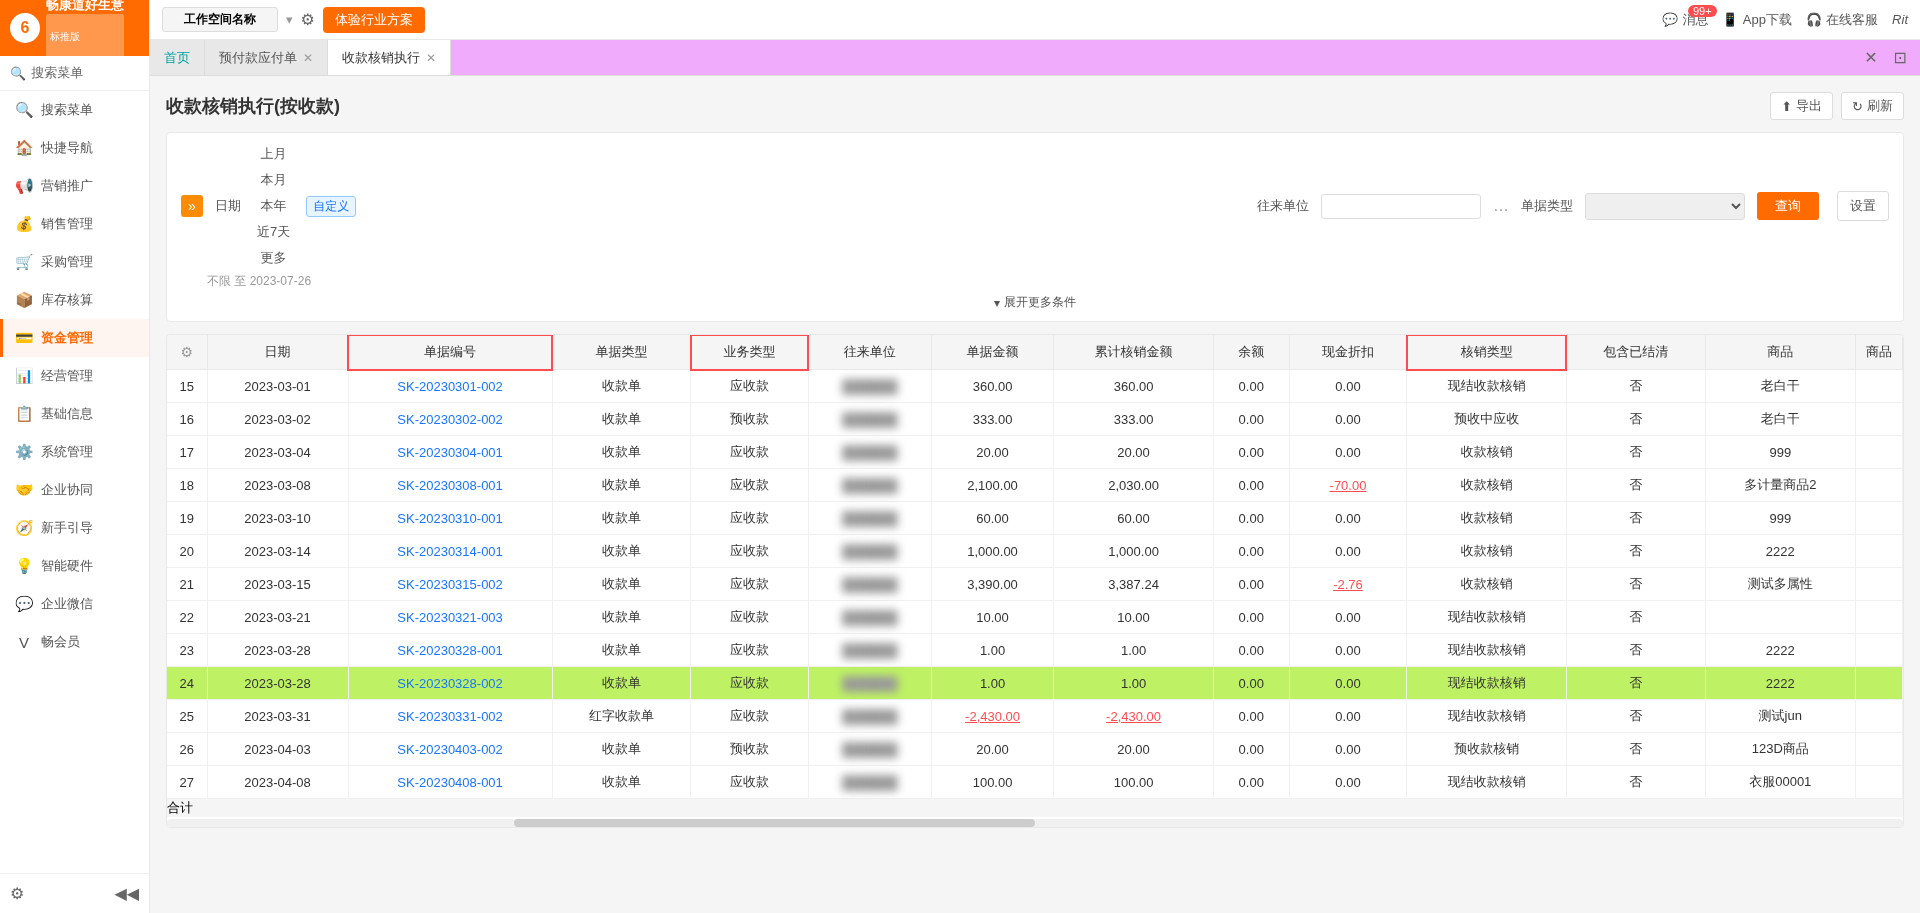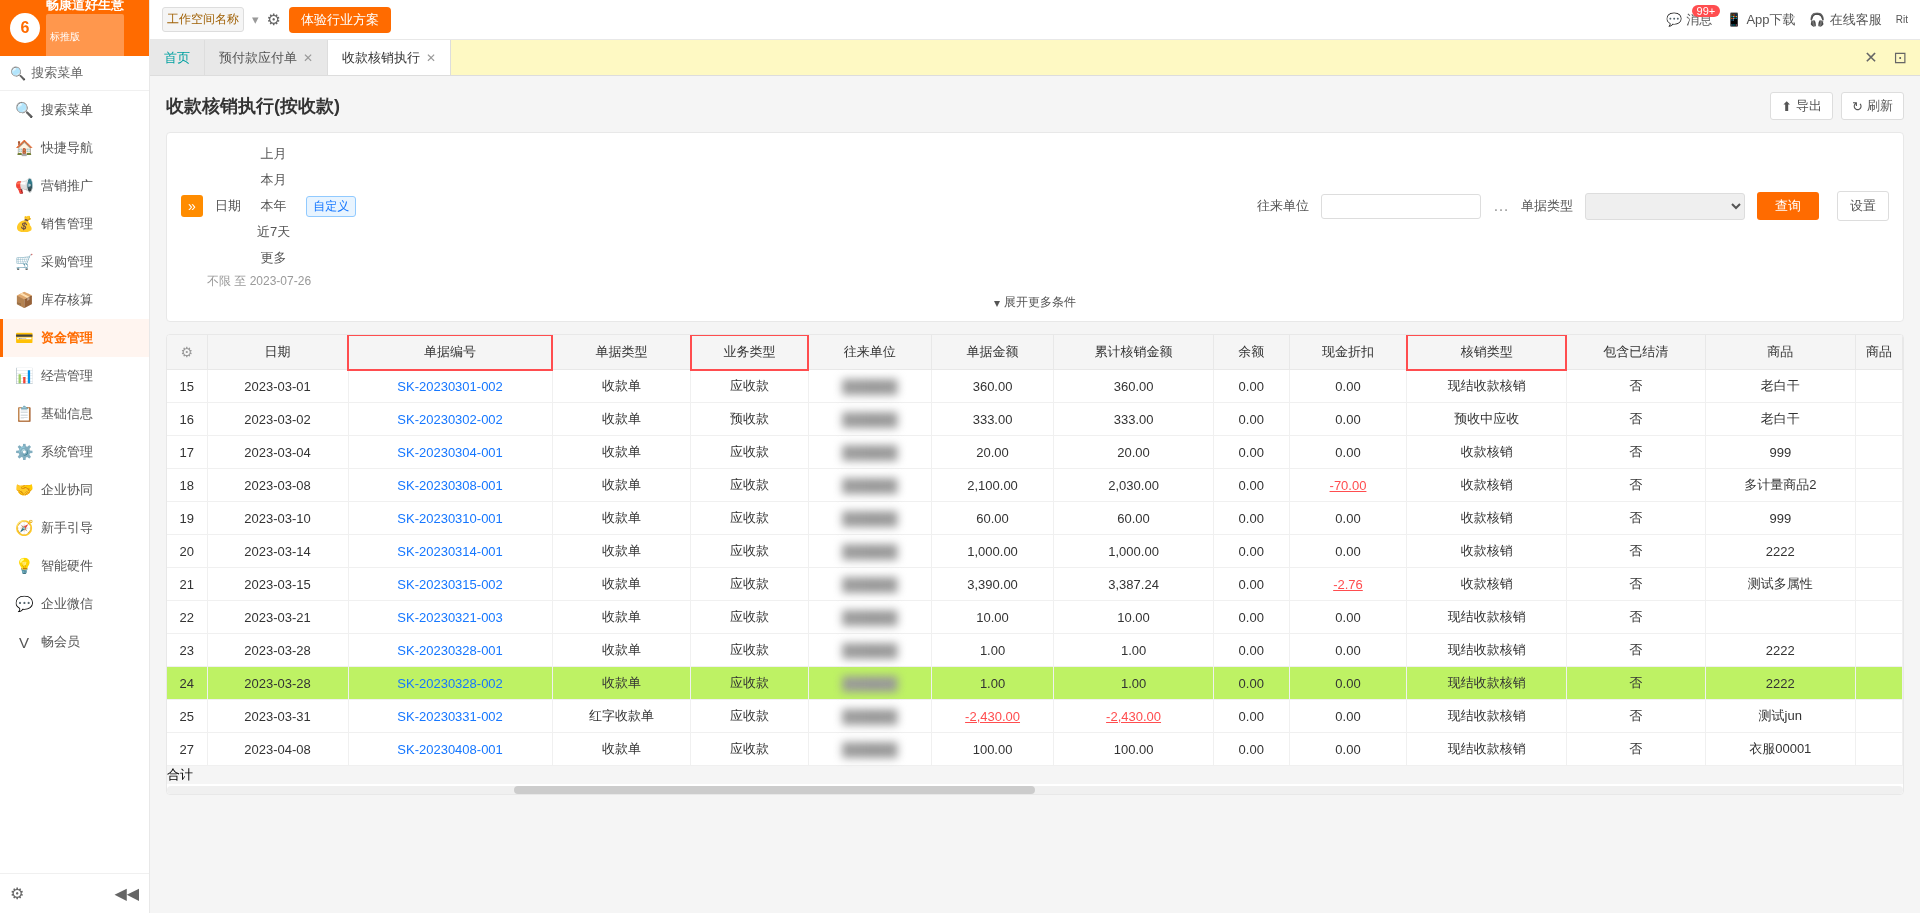--- a/index.html
+++ b/index.html
@@ -16,32 +16,32 @@
     .sidebar-item.active { background: #fff5f0; color: #ff6b00; border-left-color: #ff6b00; font-weight: bold; }
     .sidebar-item-icon { width: 18px; text-align: center; font-size: 15px; }
     .sidebar-bottom { padding: 10px; border-top: 1px solid #f0f0f0; display: flex; align-items: center; justify-content: space-between; }
 
     
     .main { flex: 1; display: flex; flex-direction: column; overflow: hidden; }
 
     
     .topbar { background: #fff; border-bottom: 1px solid #e8e8e8; height: 40px; display: flex; align-items: center; padding: 0 12px; gap: 10px; }
     .topbar-workspace { flex: 1; display: flex; align-items: center; gap: 8px; }
-    .topbar-workspace-name { background: #f5f5f5; border: 1px solid #ddd; border-radius: 3px; padding: 3px 4px; font-size: 12px; color: #a16207; }
+    .topbar-workspace-name { background: #f5f5f5; border: 1px solid #ddd; border-radius: 3px; padding: 3px 21px; font-size: 12px; color: #000000; font-weight: bold; }
     .topbar-gear { color: #666; cursor: pointer; font-size: 16px; }
     .topbar-solution { background: #ff6b00; color: #fff; border: none; border-radius: 4px; padding: 4px 12px; cursor: pointer; font-size: 13px; }
     .topbar-right { display: flex; align-items: center; gap: 14px; }
     .topbar-notif { display: flex; align-items: center; gap: 4px; color: #555; font-size: 13px; cursor: pointer; position: relative; }
     .notif-badge { background: #ff4d4f; color: #fff; border-radius: 10px; padding: 0 5px; font-size: 11px; position: absolute; top: -6px; right: -8px; }
     .topbar-app { display: flex; align-items: center; gap: 4px; color: #555; font-size: 13px; cursor: pointer; }
     .topbar-service { display: flex; align-items: center; gap: 4px; color: #555; font-size: 13px; cursor: pointer; }
-    .topbar-user { color: #555; font-size: 10px; cursor: pointer; }
-
-    
-    .tabbar { background: #fef9c3; display: flex; align-items: center; border-bottom: 1px solid #ddd; height: 36px; }
+    .topbar-user { color: #555; font-size: 13px; cursor: pointer; font-style: italic; }
+
+    
+    .tabbar { background: #f0abfc; display: flex; align-items: center; border-bottom: 1px solid #ddd; height: 36px; }
     .tab { display: flex; align-items: center; gap: 6px; padding: 0 14px; height: 100%; cursor: pointer; border-right: 1px solid #ddd; font-size: 13px; color: #555; background: #e8e8e8; }
     .tab.active { background: #fff; color: #333; font-weight: 500; }
     .tab.home { color: #00a0a0; }
     .tab-close { color: #999; font-size: 12px; cursor: pointer; }
     .tabbar-actions { margin-left: auto; display: flex; align-items: center; gap: 6px; padding-right: 8px; }
     .tabbar-action-btn { background: none; border: none; color: #666; cursor: pointer; font-size: 16px; padding: 2px 5px; }
 
     
     .page-content { flex: 1; overflow: auto; padding: 16px; background: #f5f5f5; }
     .page-header { display: flex; align-items: center; justify-content: space-between; margin-bottom: 12px; }
@@ -450,20 +450,36 @@
       <td class="red-text">-2,430.00</td>
       <td class="red-text">-2,430.00</td>
       <td>0.00</td>
       <td class="">0.00</td>
       <td>现结收款核销</td>
       <td>否</td>
       <td>测试jun</td>
       <td style="width:40px;"></td>
     </tr>
             <tr>
+      <td>26</td>
+      <td>2023-04-03</td>
+      <td><a class="link-cell">SK-20230403-002</a></td>
+      <td>收款单</td>
+      <td>预收款</td>
+      <td><span style="filter:blur(4px);color:#999;">██████</span></td>
+      <td class="">20.00</td>
+      <td class="">20.00</td>
+      <td>0.00</td>
+      <td class="">0.00</td>
+      <td>预收款核销</td>
+      <td>否</td>
+      <td>123D商品</td>
+      <td style="width:40px;"></td>
+    </tr>
+            <tr>
       <td>27</td>
       <td>2023-04-08</td>
       <td><a class="link-cell">SK-20230408-001</a></td>
       <td>收款单</td>
       <td>应收款</td>
       <td><span style="filter:blur(4px);color:#999;">██████</span></td>
       <td class="">100.00</td>
       <td class="">100.00</td>
       <td>0.00</td>
       <td class="">0.00</td>

